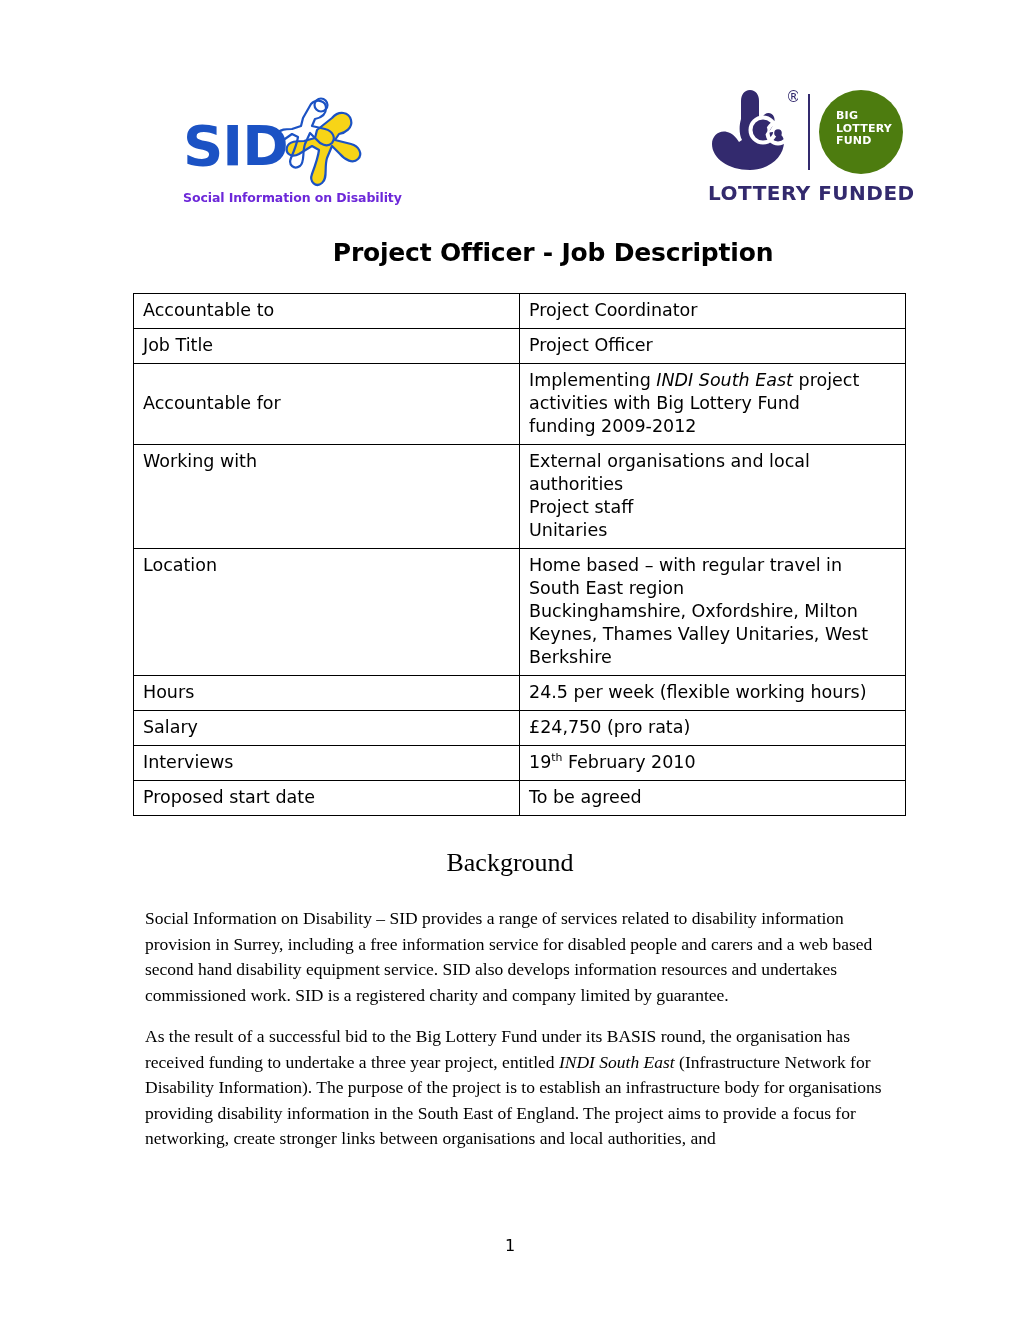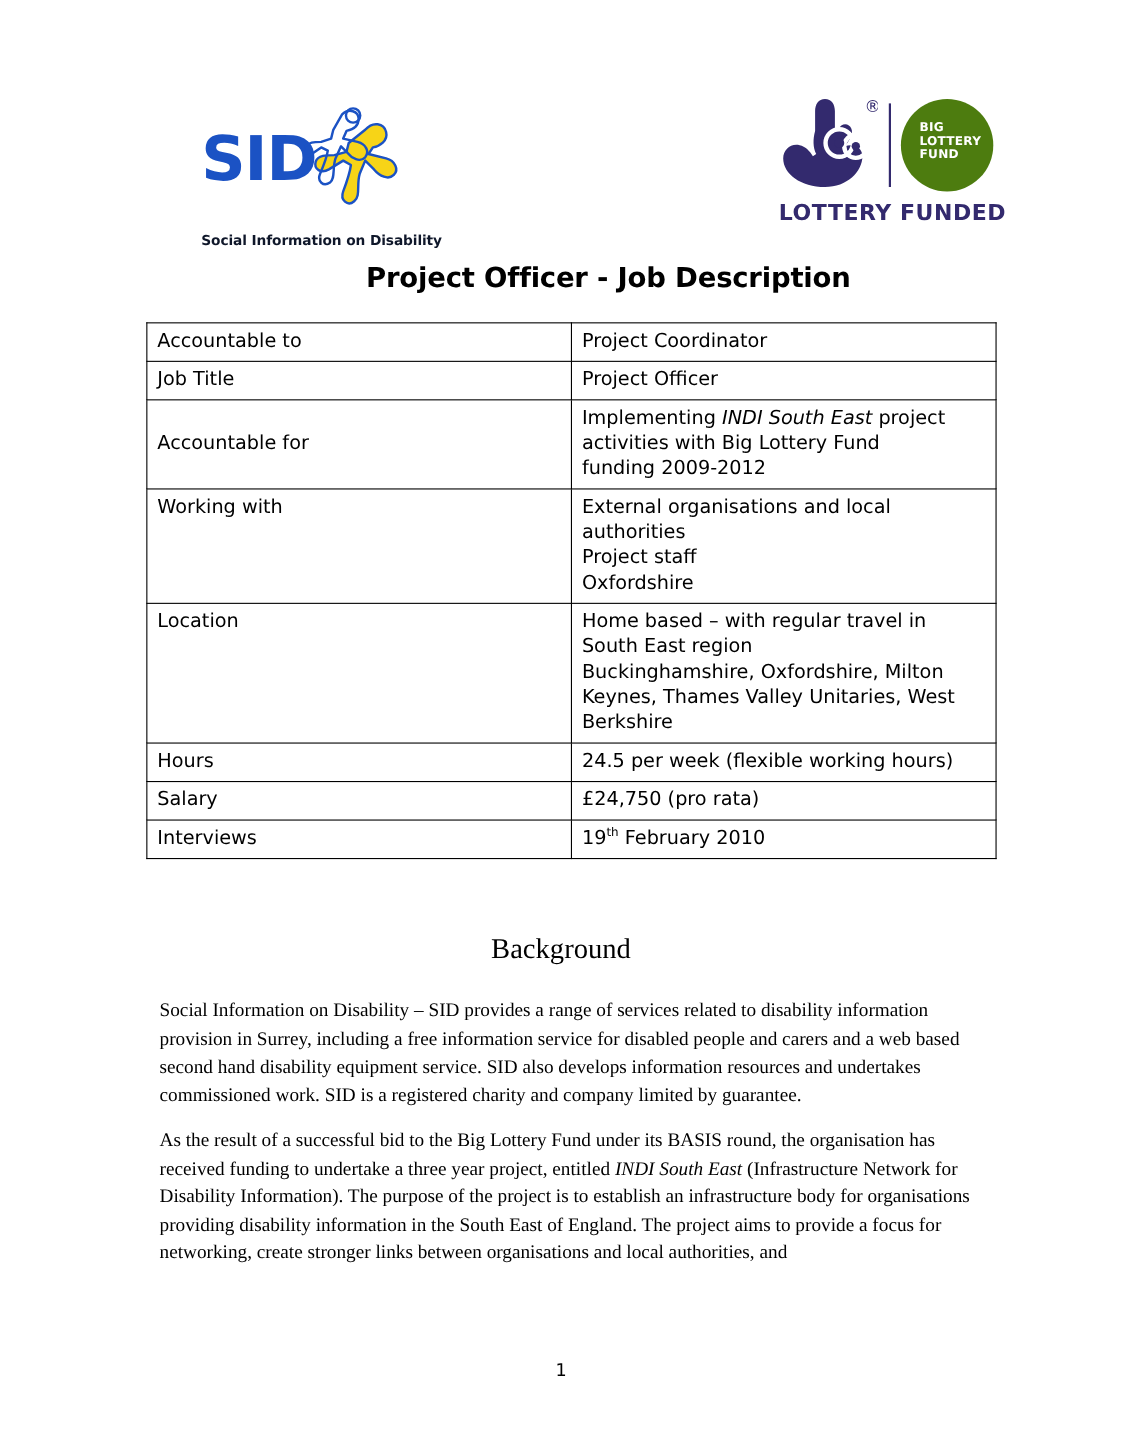--- a/index.html
+++ b/index.html
@@ -58,24 +58,23 @@
     width: 92px;
     height: 98px;
   }
   .sid-tag {
     position: absolute;
     left: 0;
     top: 94px;
     font-family: "DejaVu Sans", sans-serif;
     font-weight: bold;
     font-size: 12.5px;
-    color: #0f172a;
+    color: #6d28d9;
     white-space: nowrap;
     letter-spacing: -0.1px;
-    margin-top: 21px;
   }
 
   
   .lottery-logo {
     position: absolute;
     left: 706px;
     top: 8px;
     width: 200px;
     height: 130px;
   }
@@ -298,21 +297,21 @@
             <span class="cell-line">activities with Big Lottery Fund</span>
             <span class="cell-line">funding 2009-2012</span>
           </td>
         </tr>
         <tr>
           <td class="col-label">Working with</td>
           <td class="col-value">
             <span class="cell-line">External organisations and local</span>
             <span class="cell-line">authorities</span>
             <span class="cell-line">Project staff</span>
-            <span class="cell-line">Oxfordshire</span>
+            <span class="cell-line">Unitaries</span>
           </td>
         </tr>
         <tr>
           <td class="col-label">Location</td>
           <td class="col-value">
             <span class="cell-line">Home based – with regular travel in</span>
             <span class="cell-line">South East region</span>
             <span class="cell-line">Buckinghamshire, Oxfordshire, Milton</span>
             <span class="cell-line">Keynes, Thames Valley Unitaries, West</span>
             <span class="cell-line">Berkshire</span>
@@ -329,20 +328,26 @@
           <td class="col-value">
             <span class="cell-line">£24,750 (pro rata)</span>
           </td>
         </tr>
         <tr>
           <td class="col-label">Interviews</td>
           <td class="col-value">
             <span class="cell-line">19<sup class="ordinal">th</sup> February 2010</span>
           </td>
         </tr>
+        <tr>
+          <td class="col-label">Proposed start date</td>
+          <td class="col-value">
+            <span class="cell-line">To be agreed</span>
+          </td>
+        </tr>
       </tbody>
   </table>
 
   <div class="section-heading" id="bg-heading">Background</div>
 
   <div class="body-block" id="para-1">
     <p>Social Information on Disability – SID provides a range of services related to disability information provision in Surrey, including a free information service for disabled people and carers and a web based second hand disability equipment service.  SID also develops information resources and undertakes commissioned work.  SID is a registered charity and company limited by guarantee.</p>
   </div>
 
   <div class="body-block" id="para-2">

